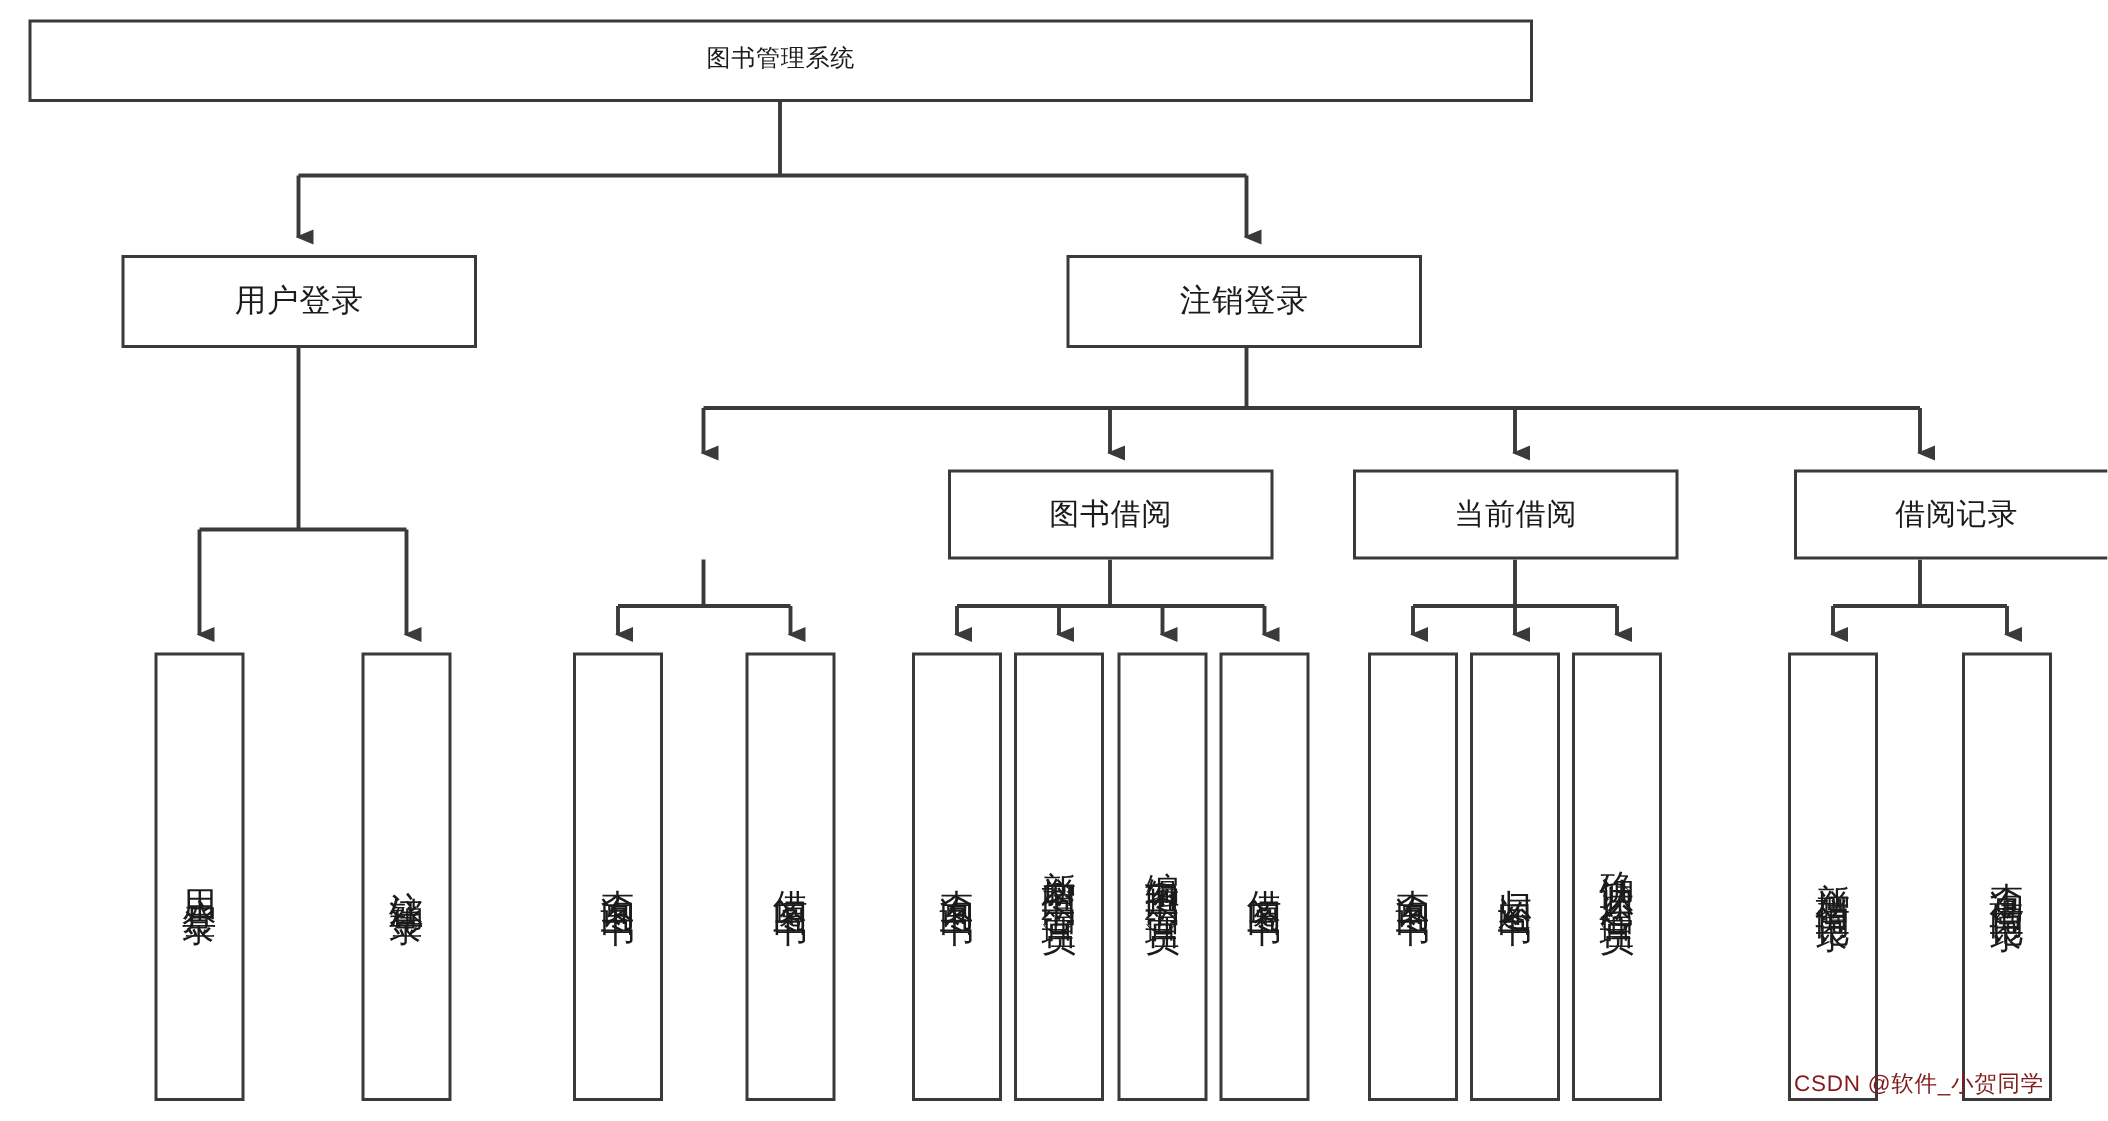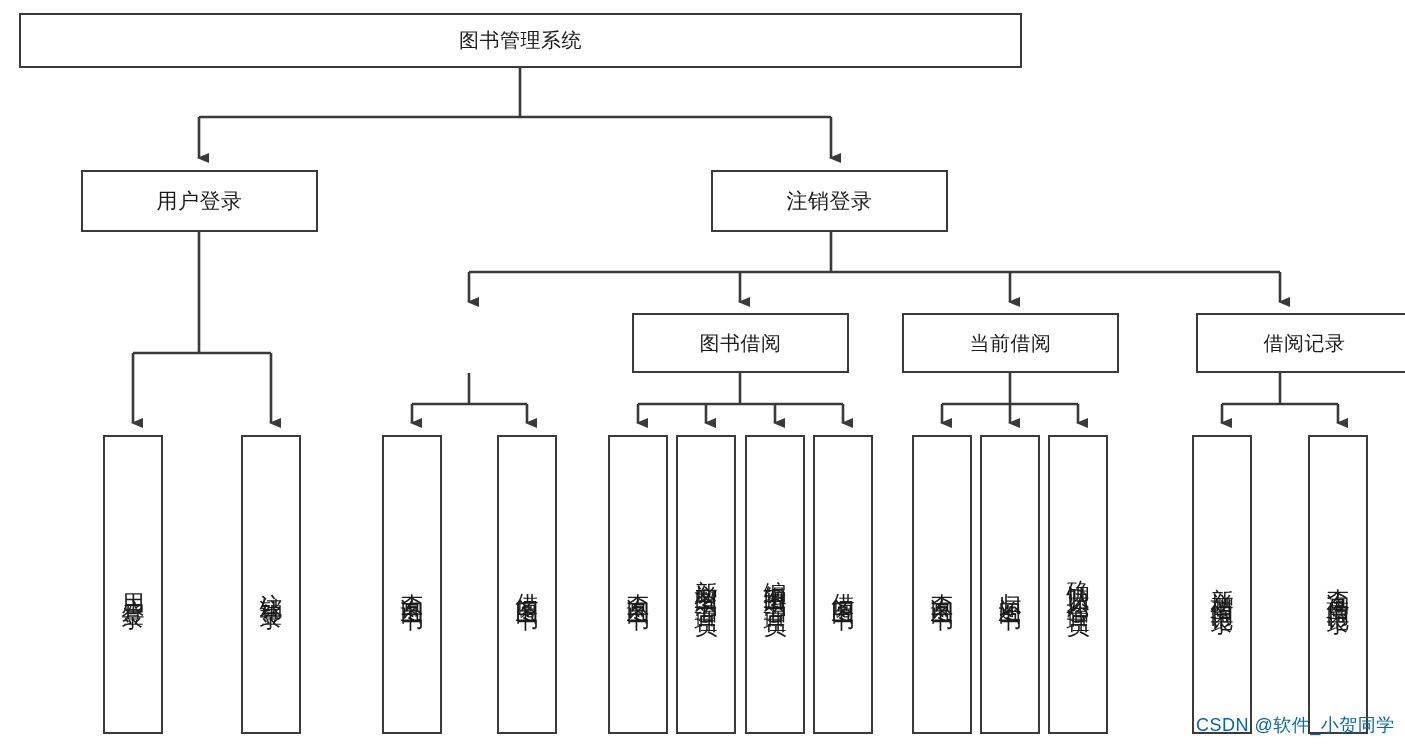--- a/index.html
+++ b/index.html
@@ -36,42 +36,42 @@
     justify-content: center;
     text-align: center;
   }
   .node-label {
     font-size: 21px;
     line-height: 1.15;
     letter-spacing: 0.5px;
     color: #1b1b1b;
     white-space: nowrap;
   }
-  .node.root .node-label { font-size: 20px; }
+  .node.root .node-label { font-size: 16px; }
   .node.lvl2 .node-label { font-size: 21px; }
   .node.lvl3 .node-label { font-size: 20px; }
   
   .node.leaf {
     border-width: 2.5px;
     align-items: center;
     justify-content: center;
   }
   .node.leaf .node-label {
     writing-mode: vertical-rl;
     text-orientation: upright;
     font-size: 23px;
     line-height: 1.25;
     letter-spacing: 5px;
     white-space: nowrap;
     display: block;
   }
   .watermark {
     position: absolute;
-    font-size: 18px;
-    color: #0369a1;
+    font-size: 15px;
+    color: #7f1d1d;
     white-space: nowrap;
     letter-spacing: 0.5px;
   }
 </style>
 </head>
 <body>
 
 <div id="canvas">
 
   <svg class="wires" viewBox="0 0 1405 747">

